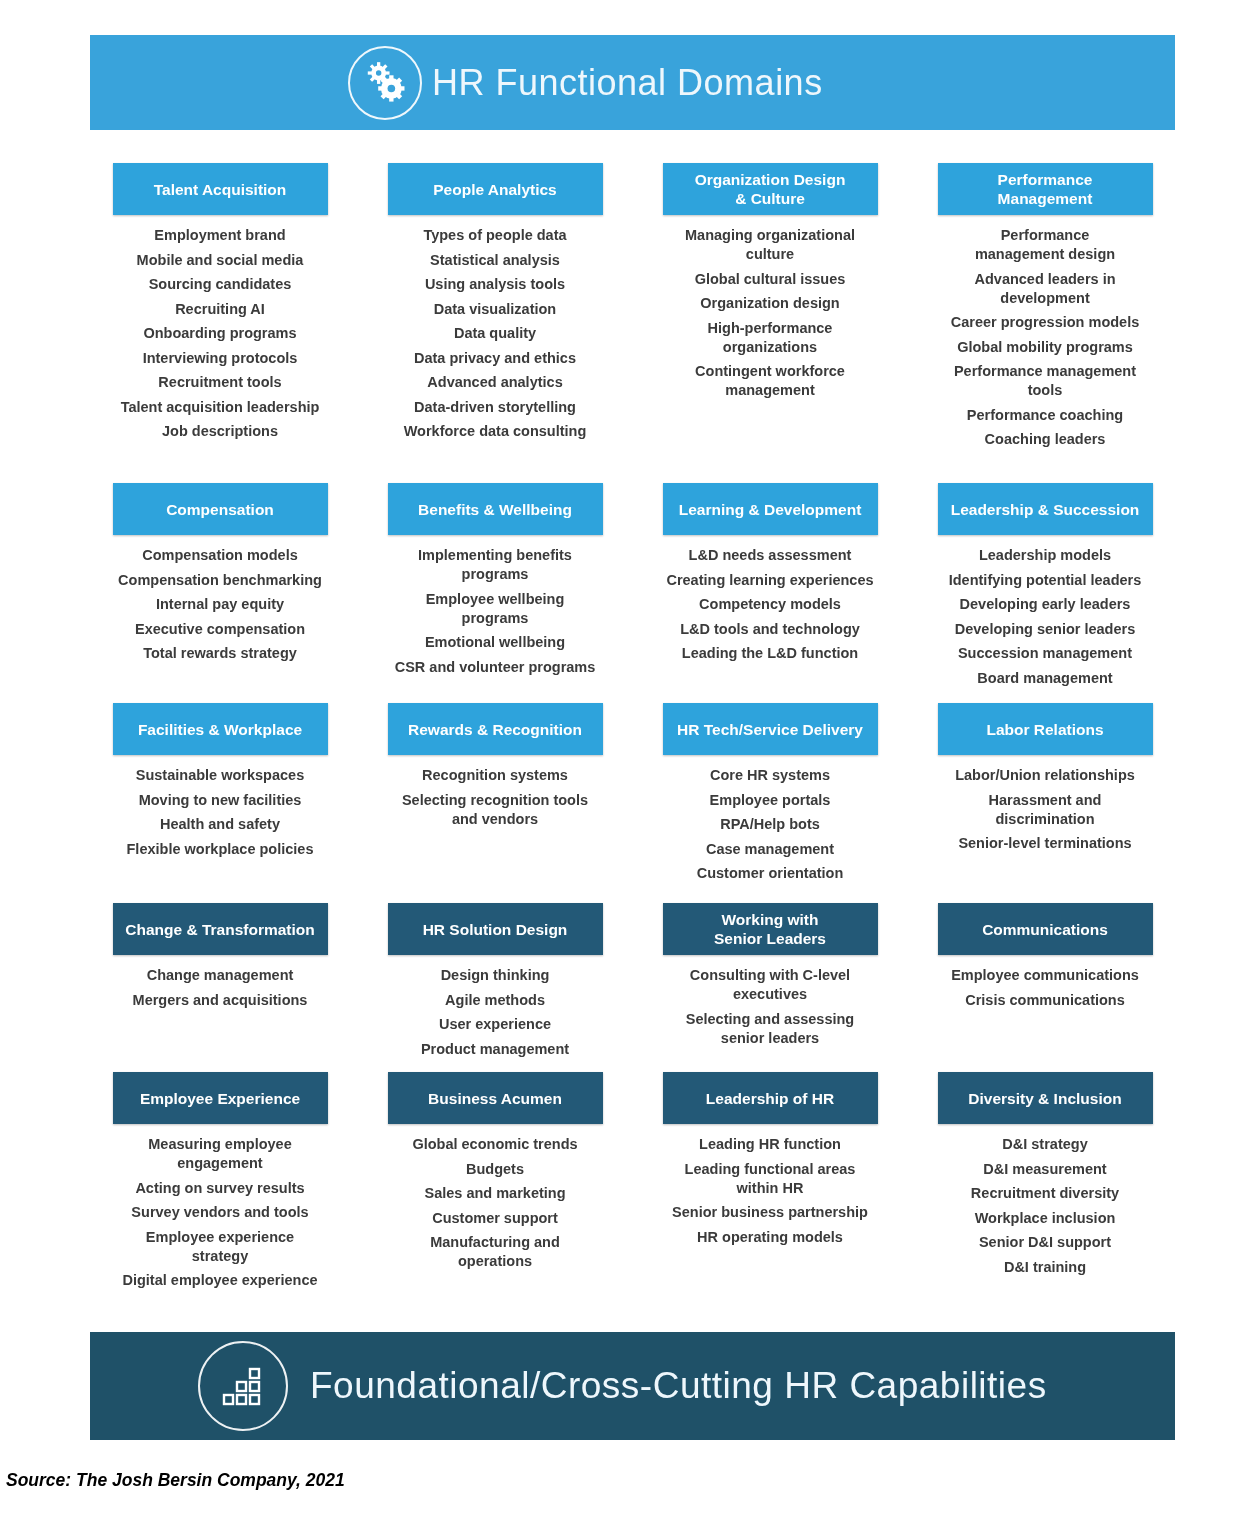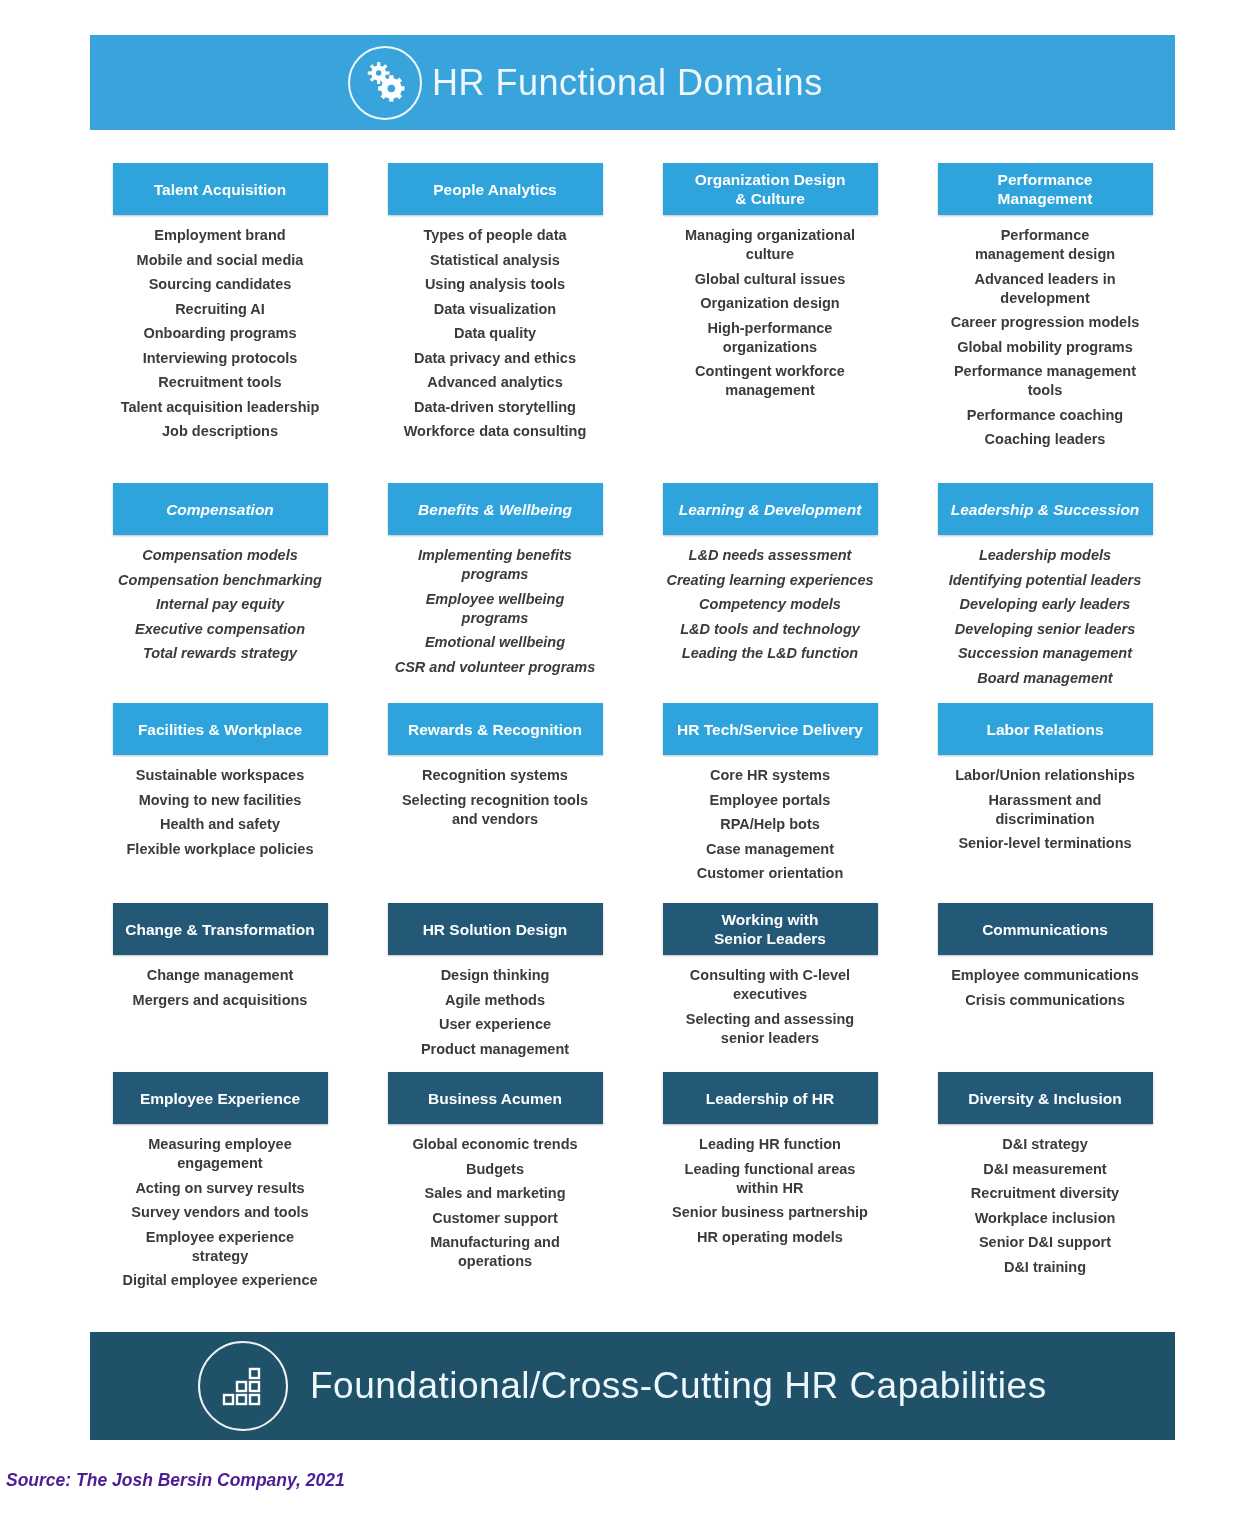--- a/index.html
+++ b/index.html
@@ -16,39 +16,39 @@
     display:flex;align-items:center;justify-content:center;}
   .banner-top .banner-icon{width:70px;height:70px;margin-left:258px;}
   .banner-bottom .banner-icon{width:86px;height:86px;margin-left:108px;}
   .banner-title{color:#eef7fc;font-weight:300;font-size:36px;letter-spacing:.5px;white-space:nowrap;}
   .banner-top .banner-title{margin-left:10px;}
   .banner-bottom .banner-title{margin-left:22px;font-size:37px;}
   
   .grid{position:absolute;top:163px;left:90px;width:1085px;}
   .row{display:grid;grid-template-columns:repeat(4,252px);justify-content:space-between;padding:0 4px;}
   .row-1{height:320px;}
-  .row-2{height:220px;font-style:italic;}
+  .row-2{height:220px;}
   .row-3{height:200px;}
   .row-4{height:169px;gap:16px;}
   .card{display:flex;flex-direction:column;align-items:center;}
   .card-header{
     width:215px;height:52px;display:flex;align-items:center;justify-content:center;
     color:#fff;font-weight:bold;font-size:15.5px;line-height:19px;text-align:center;
     white-space:pre-line;box-shadow:0 1px 2px rgba(0,0,0,.25);
   }
   .card-header.light{background:var(--light-header);}
   .card-header.dark{background:var(--dark-header);}
   .card-items{margin-top:11px;width:100%;}
   .card-item{
     text-align:center;color:var(--item-text);font-weight:600;font-size:14.5px;
     line-height:19px;margin-bottom:5.5px;white-space:pre-line;
   }
   
   .source-note{position:absolute;left:6px;top:1470px;font-weight:bold;font-style:italic;
-    font-size:17.5px;color:#4c1d95;}
+    font-size:17.5px;color:#000000;}
 </style>
 </head>
 <body>
 
 <div class="banner banner-top">
   <div class="banner-icon">
     <svg width="58" height="58" viewBox="0 0 64 64" aria-hidden="true">
       <g fill="#ffffff">
         <g>
           <rect x="23.2" y="9" width="3.6" height="5"></rect>

